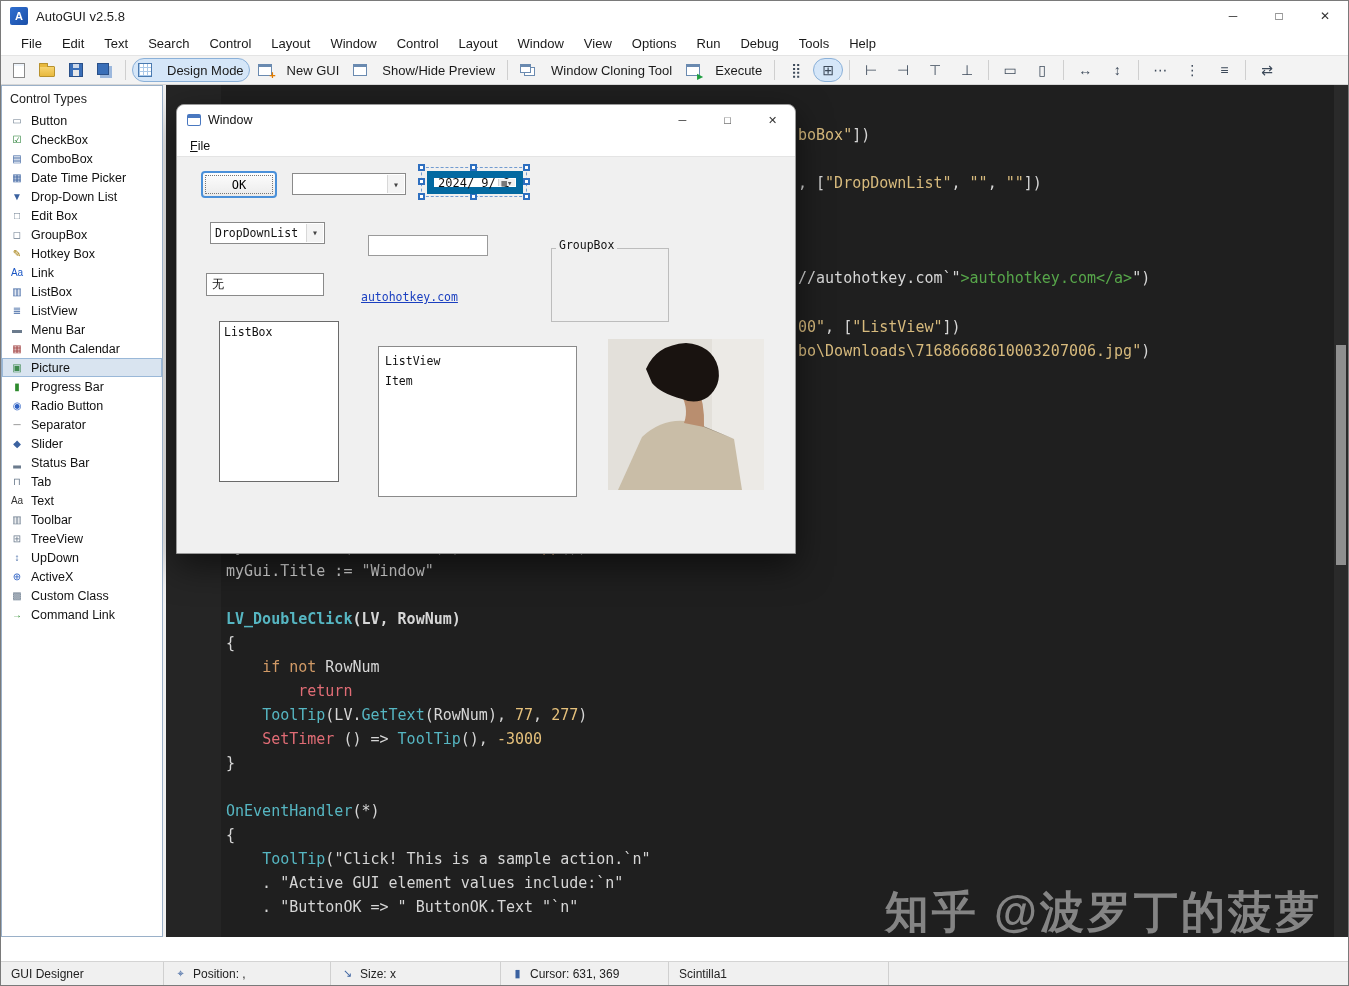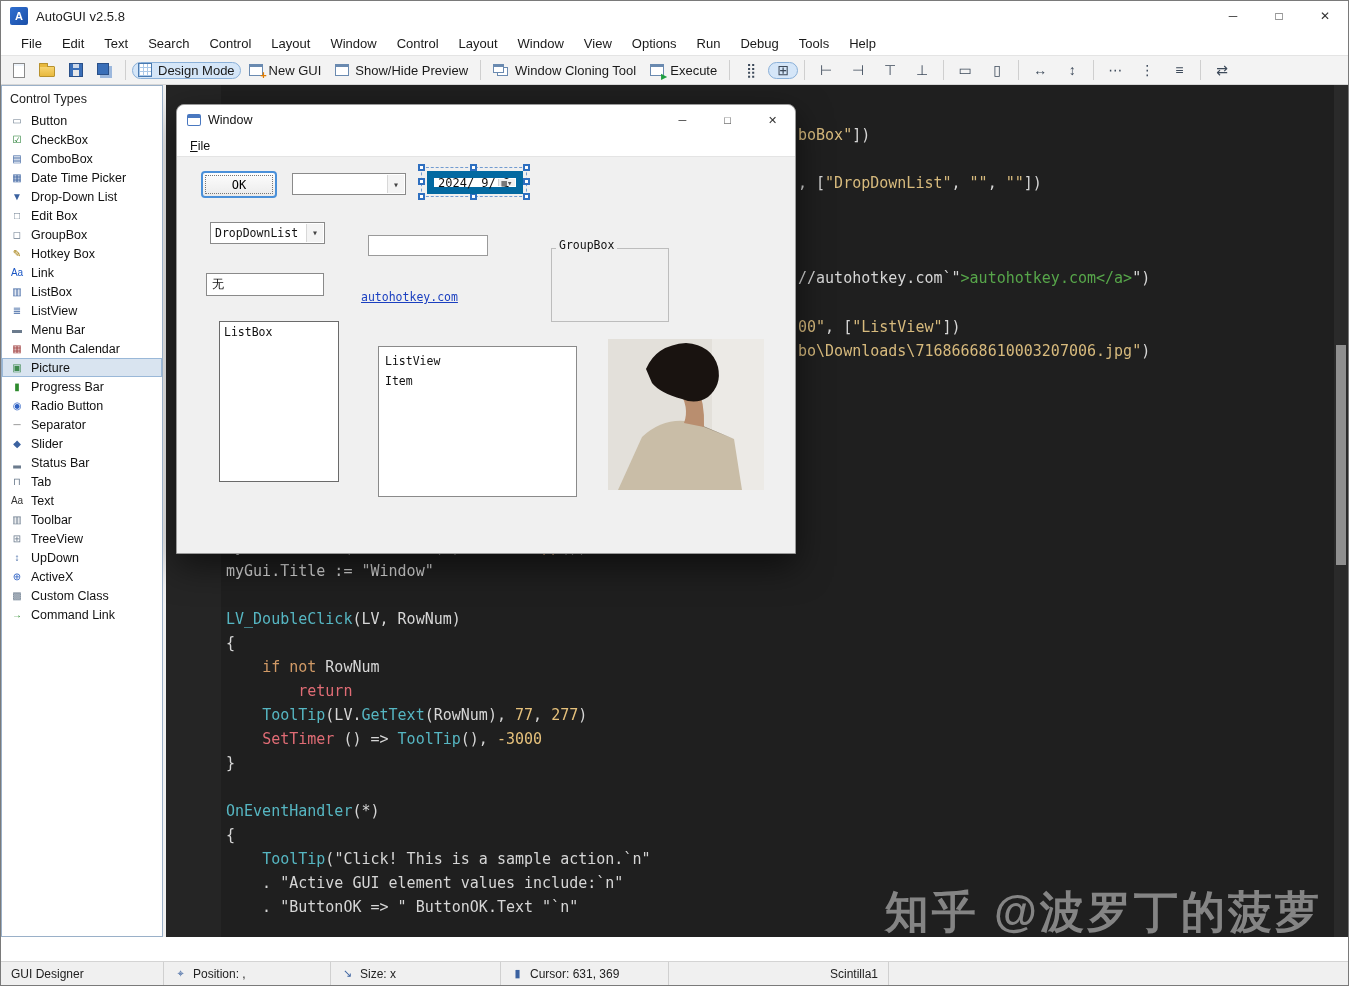--- a/index.html
+++ b/index.html
@@ -13,21 +13,21 @@
   .titlebar .title{margin-left:8px;font-size:13px;color:#222;}
   .win-controls{margin-left:auto;display:flex;height:100%;}
   .wc{width:46px;height:100%;display:flex;align-items:center;justify-content:center;font-size:12px;color:#333;}
 
   
   .menubar{height:24px;display:flex;align-items:center;background:#fff;padding-left:10px;}
   .menu-item{padding:0 10px;font-size:13px;color:#1a1a1a;height:100%;display:flex;align-items:center;cursor:default;}
 
   
   .toolbar{height:30px;background:#f3f3f3;border-top:1px solid #e4e4e4;border-bottom:1px solid #d6d6d6;display:flex;align-items:center;padding-left:6px;gap:2px;}
-  .tb-btn{height:17px;display:flex;align-items:center;gap:6px;padding:0 5px;border:1px solid transparent;border-radius:12px;font-size:13px;color:#1a1a1a;}
+  .tb-btn{height:24px;display:flex;align-items:center;gap:15px;padding:0 5px;border:1px solid transparent;border-radius:12px;font-size:13px;color:#1a1a1a;}
   .tb-btn.active{background:var(--toolbar_active_bg);border-color:var(--toolbar_active_border);}
   .tb-sep{width:1px;height:20px;background:#cfcfcf;margin:0 4px;}
   .tb-glyph{font-size:14px;color:#3d4a5a;width:18px;text-align:center;}
   .tbi{display:inline-block;position:relative;}
   .tbi-page{width:12px;height:15px;background:#fff;border:1px solid #8a8a8a;box-shadow:inset 0 2px 0 #eef4fb;}
   .tbi-folder{width:16px;height:11px;background:linear-gradient(#f7d470,#e8b93e);border:1px solid #b8922e;border-radius:1px;margin-top:3px;position:relative;}
   .tbi-folder::before{content:"";position:absolute;left:-1px;top:-4px;width:7px;height:3px;background:#e8b93e;border:1px solid #b8922e;border-bottom:none;border-radius:1px 1px 0 0;}
   .tbi-floppy{width:14px;height:14px;background:#3a6fb8;border:1px solid #2a5088;position:relative;}
   .tbi-floppy::before{content:"";position:absolute;left:3px;top:0;width:6px;height:4px;background:#cdd9ea;}
   .tbi-floppy::after{content:"";position:absolute;left:3px;bottom:0;width:6px;height:6px;background:#e8e8e8;}
@@ -335,21 +335,21 @@
           <span class="ctl-label">Command Link</span>
         </div>
       </div>
   </div>
 
   <div class="editor">
     <div class="editor-margin"></div>
     <div>
         <div class="code-line" style="left: 63px; top: 450px;"><span class="tok-d">myGui.OnEvent(</span><span class="tok-s">"Close"</span><span class="tok-d">, (*) =&gt; </span><span class="tok-k">ExitApp</span><span class="tok-d">())</span></div>
         <div class="code-line" style="left: 63px; top: 474px;"><span class="tok-d">myGui.Title := </span><span class="tok-d">"Window"</span></div>
-        <div class="code-line" style="left: 63px; top: 522px;"><span class="tok-f">LV_DoubleClick</span><span class="tok-d">(LV, RowNum)</span></div>
+        <div class="code-line" style="left: 63px; top: 522px; font-weight: bold;"><span class="tok-f">LV_DoubleClick</span><span class="tok-d">(LV, RowNum)</span></div>
         <div class="code-line" style="left: 63px; top: 546px;"><span class="tok-d">{</span></div>
         <div class="code-line" style="left: 63px; top: 570px;"><span class="tok-d">    </span><span class="tok-k">if</span><span class="tok-d"> </span><span class="tok-k">not</span><span class="tok-d"> RowNum</span></div>
         <div class="code-line" style="left: 63px; top: 594px;"><span class="tok-d">        </span><span class="tok-r">return</span></div>
         <div class="code-line" style="left: 63px; top: 618px;"><span class="tok-d">    </span><span class="tok-f">ToolTip</span><span class="tok-d">(LV.</span><span class="tok-f">GetText</span><span class="tok-d">(RowNum), </span><span class="tok-n">77</span><span class="tok-d">, </span><span class="tok-n">277</span><span class="tok-d">)</span></div>
         <div class="code-line" style="left: 63px; top: 642px;"><span class="tok-d">    </span><span class="tok-r">SetTimer</span><span class="tok-d"> () =&gt; </span><span class="tok-f">ToolTip</span><span class="tok-d">(), </span><span class="tok-n">-3000</span></div>
         <div class="code-line" style="left: 63px; top: 666px;"><span class="tok-d">}</span></div>
         <div class="code-line" style="left: 63px; top: 714px;"><span class="tok-f">OnEventHandler</span><span class="tok-d">(*)</span></div>
         <div class="code-line" style="left: 63px; top: 738px;"><span class="tok-d">{</span></div>
         <div class="code-line" style="left: 63px; top: 762px;"><span class="tok-d">    </span><span class="tok-f">ToolTip</span><span class="tok-d">(</span><span class="tok-d">"Click! This is a sample action.`n"</span></div>
         <div class="code-line" style="left: 63px; top: 786px;"><span class="tok-d">    . </span><span class="tok-d">"Active GUI element values include:`n"</span></div>
@@ -453,18 +453,18 @@
         <span>Position: ,</span>
       </div>
       <div class="status-seg" style="width: 170px;">
         <span class="status-glyph">↘</span>
         <span>Size: x</span>
       </div>
       <div class="status-seg" style="width: 168px;">
         <span class="status-glyph">▮</span>
         <span>Cursor: 631, 369</span>
       </div>
-      <div class="status-seg" style="width: 220px; justify-content: flex-end;">
+      <div class="status-seg" style="width: 220px;">
         <span>Scintilla1</span>
       </div>
     </div>
 
 </div>
 
 </body></html>

